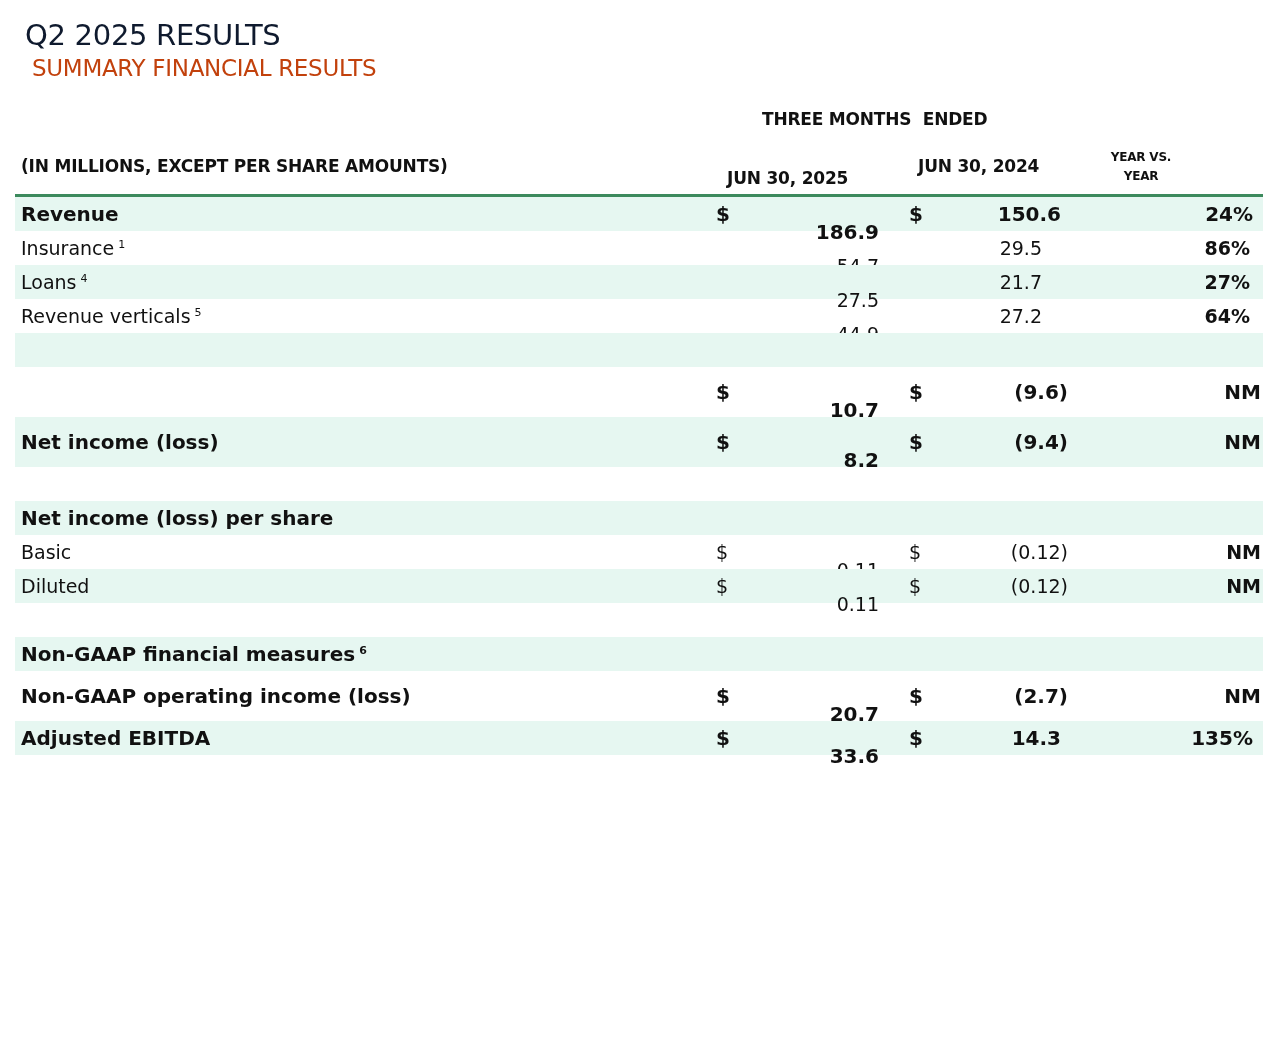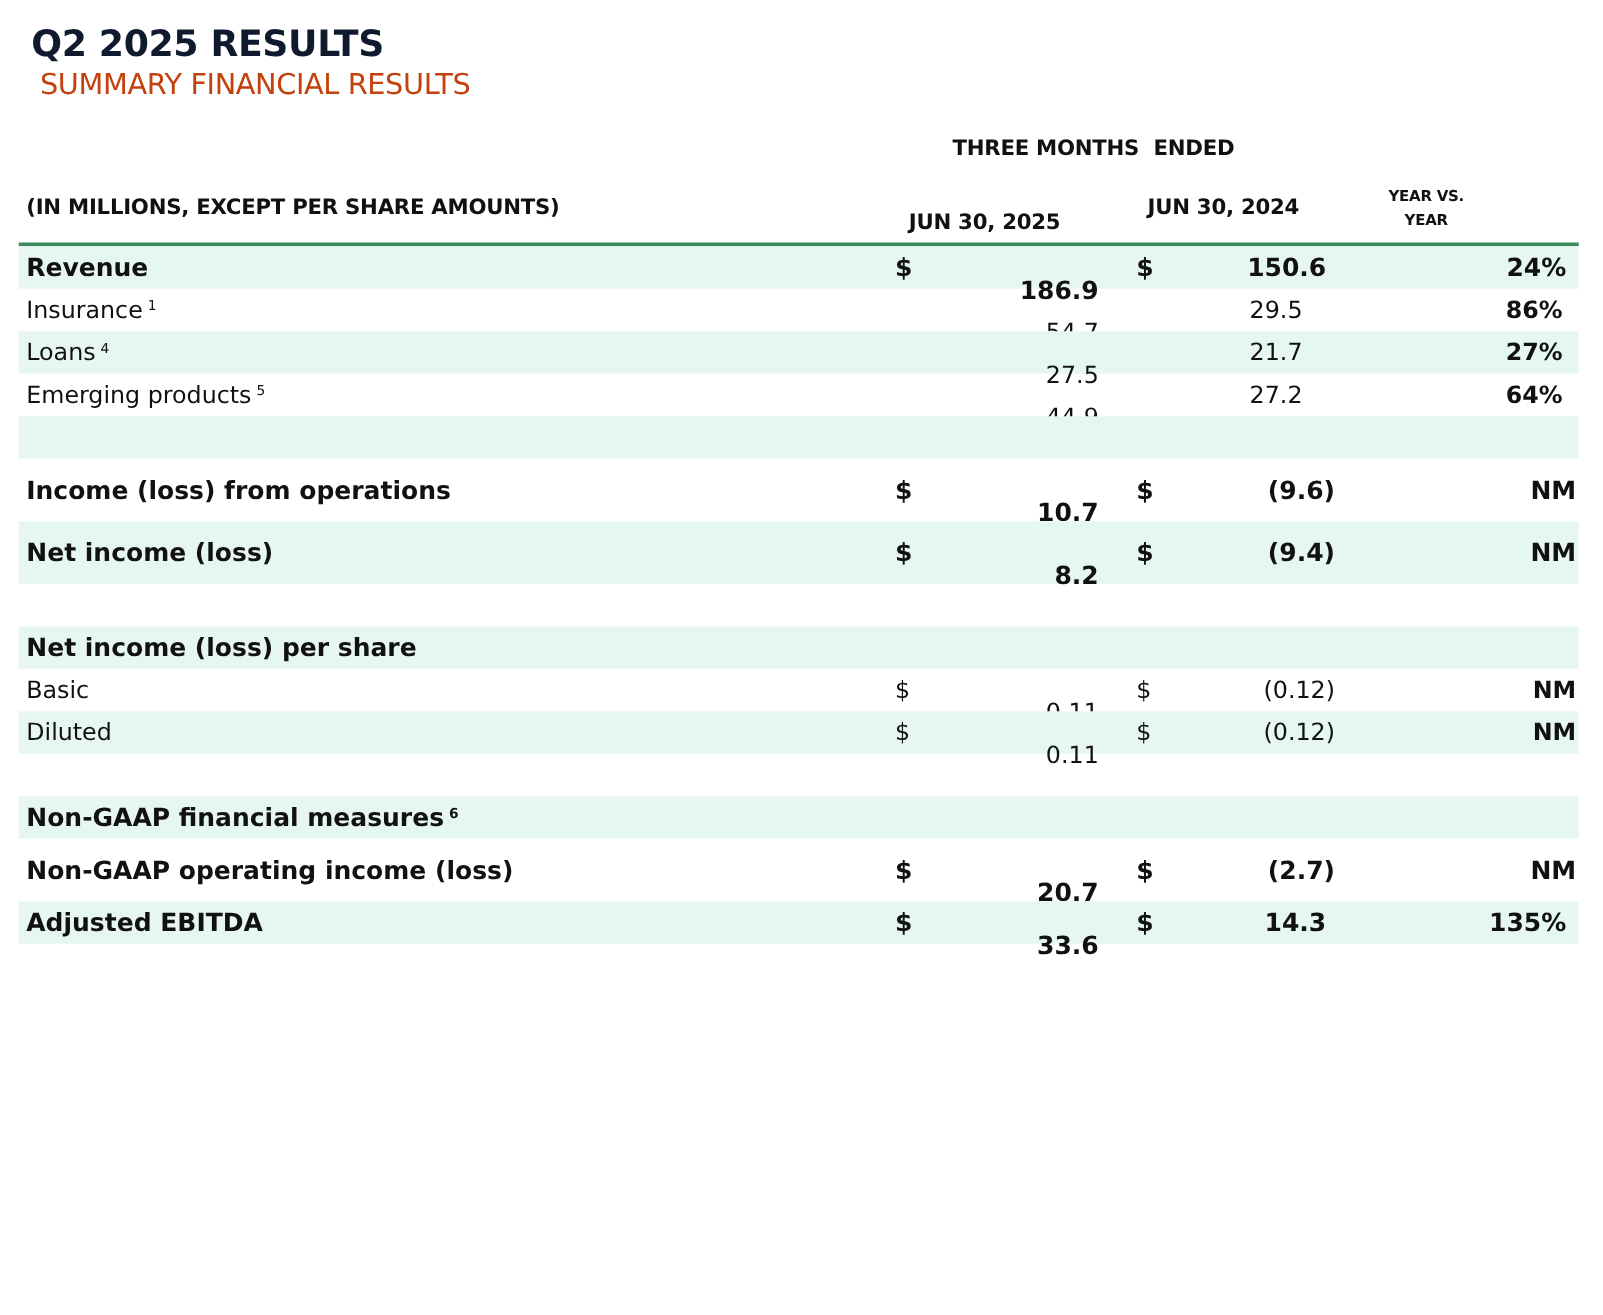--- a/index.html
+++ b/index.html
@@ -2,21 +2,21 @@
 <html><head>
 <meta charset="utf-8">
 <style>
   html, body { margin: 0; padding: 0; background: #ffffff; }
   body {
     width: 1282px; height: 1052px; position: relative; overflow: hidden;
     font-family: "DejaVu Sans", "Liberation Sans", sans-serif; color: #111111;
   }
   .title {
     position: absolute; left: 25px; top: 18px;
-    font-size: 29px; font-weight: bold; color: #0f1a2e; letter-spacing: -0.3px;
+    font-size: 29px; font-weight: normal; color: #0f1a2e; letter-spacing: -0.3px;
     white-space: nowrap;
   }
   .subtitle {
     position: absolute; left: 32px; top: 55px;
     font-size: 23px; font-weight: normal; color: #c2410c; white-space: nowrap;
     letter-spacing: -0.3px;
   }
   .hdr {
     position: absolute; font-size: 17px; font-weight: bold; color: #111;
     white-space: nowrap; letter-spacing: -0.2px;
@@ -89,43 +89,40 @@
         <sup class="fn">4</sup>
       </div>
     <div class="cell d1"></div>
     <div class="cell v1">27.5</div>
     <div class="cell d2"></div>
     <div class="cell v2" style="right: 221px;">21.7</div>
     <div class="cell v3" style="right: 13px;">27%</div>
   </div>
     <div class="row">
     <div class="cell lbl">
-        <span class="lt">Emerging products</span>
+        <span class="lt">Revenue verticals</span>
         <sup class="fn">5</sup>
       </div>
     <div class="cell d1"></div>
     <div class="cell v1">44.9</div>
     <div class="cell d2"></div>
     <div class="cell v2" style="right: 221px;">27.2</div>
     <div class="cell v3" style="right: 13px;">64%</div>
   </div>
     <div class="row tint">
     <div class="cell lbl">
         <span class="lt"></span>
       </div>
     <div class="cell d1"></div>
     <div class="cell v1"></div>
     <div class="cell d2"></div>
     <div class="cell v2"></div>
     <div class="cell v3" style="right: 2px;"></div>
   </div>
     <div class="row bold tall">
-    <div class="cell lbl">
-        <span class="lt">Income (loss) from operations</span>
-      </div>
     <div class="cell d1">$</div>
     <div class="cell v1">10.7</div>
     <div class="cell d2">$</div>
     <div class="cell v2">(9.6)</div>
     <div class="cell v3" style="right: 2px;">NM</div>
   </div>
     <div class="row tint bold tall">
     <div class="cell lbl">
         <span class="lt">Net income (loss)</span>
       </div>

